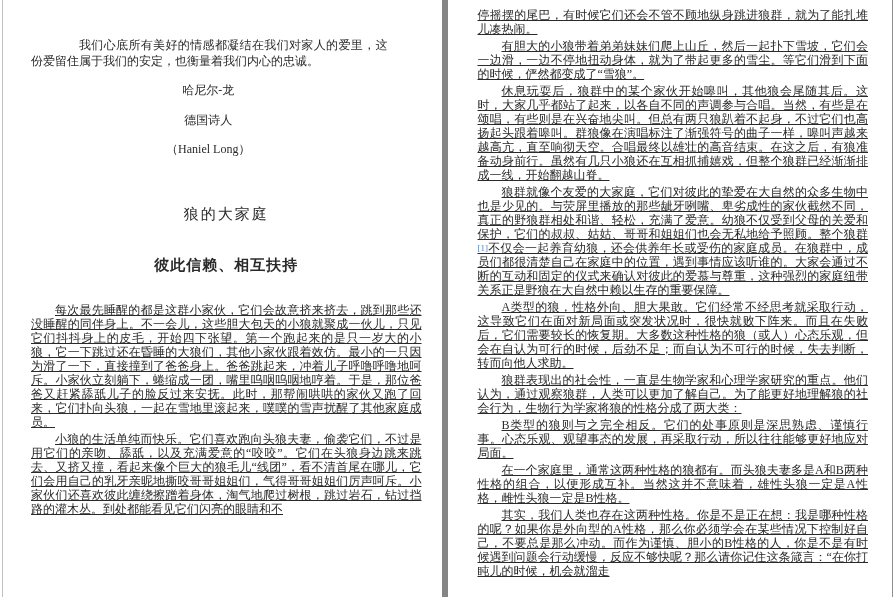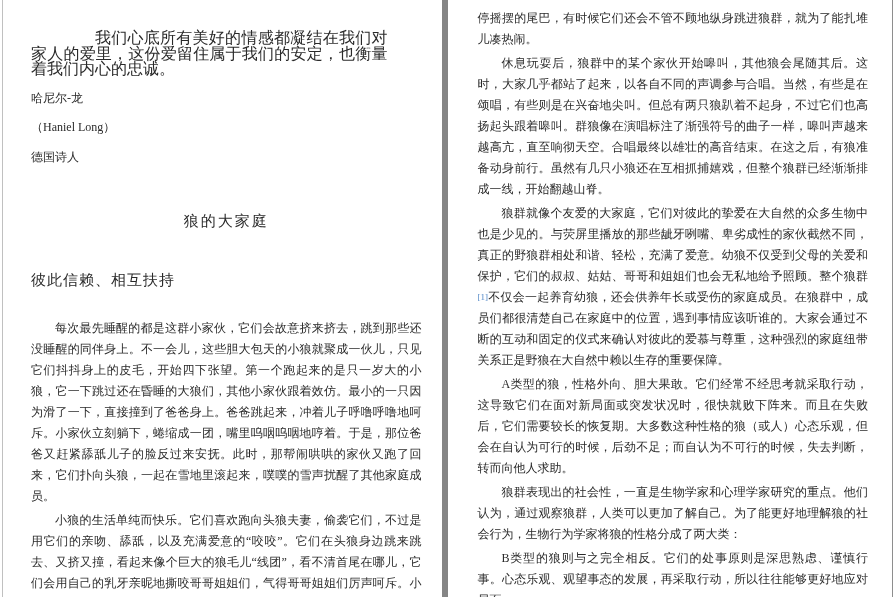--- a/index.html
+++ b/index.html
@@ -39,97 +39,101 @@
     overflow: hidden;
   }
   .page.left  { padding: 30px 20px 0 28px; }
   .page.right { padding: 8px 24px 0 30px; }
   .page-divider {
     flex: 0 0 6px;
     background: var(--divider-gray, #858585);
   }
   
   .epigraph {
-    font-size: 16px;
+    font-size: 12px;
     line-height: 15.5px;
     text-align: justify;
     text-indent: 4em;
-    margin: 0 34px 0 0;
+    margin: 8px 34px 0 0;
   }
   .attribution-line {
     font-size: 12px;
     line-height: 15.5px;
-    text-align: left;
+    text-align: center;
     padding-right: 36px;
     margin-top: 14px;
   }
   .chapter-title {
     font-size: 15px;
     font-weight: 400;
     text-align: center;
     letter-spacing: 2px;
     margin: 42px 0 0 0;
     line-height: 28px;
   }
   .section-subtitle {
     font-size: 15px;
-    font-weight: 400;
+    font-weight: 700;
+    text-align: center;
     letter-spacing: 1px;
-    margin: 35px 0 0 0;
+    margin: 27px 0 0 0;
     line-height: 21px;
   }
   .page-body { margin-top: 27px; }
   .page.right .page-body { margin-top: 0; }
   .para {
     font-size: 12px;
-    line-height: 21px;
+    line-height: 14px;
     text-align: justify;
     text-indent: 2em;
     margin: 0 0 3px 0;
+    text-decoration: underline;
   }
   .para.no-indent { text-indent: 0; }
   .footnote-link {
     color: var(--footnote-blue, #4f86c6);
     font-size: 9px;
     vertical-align: 1px;
     text-decoration: none;
     cursor: pointer;
   }
 </style>
 </head>
 <body>
 
 <div class="spread">
   <div class="edge-line-left"></div>
 
   <div class="page left">
     <div class="epigraph">我们心底所有美好的情感都凝结在我们对家人的爱里，这份爱留住属于我们的安定，也衡量着我们内心的忠诚。</div>
 
     <div class="attribution-line">哈尼尔-龙</div>
+    <div class="attribution-line">德国诗人</div>
     <div class="attribution-line">（Haniel Long）</div>
-    <div class="attribution-line">德国诗人</div>
 
     <h1 class="chapter-title">狼的大家庭</h1>
 
     <h2 class="section-subtitle">彼此信赖、相互扶持</h2>
 
     <div class="page-body">
         <p class="para">每次最先睡醒的都是这群小家伙，它们会故意挤来挤去，跳到那些还没睡醒的同伴身上。不一会儿，这些胆大包天的小狼就聚成一伙儿，只见它们抖抖身上的皮毛，开始四下张望。第一个跑起来的是只一岁大的小狼，它一下跳过还在昏睡的大狼们，其他小家伙跟着效仿。最小的一只因为滑了一下，直接撞到了爸爸身上。爸爸跳起来，冲着儿子呼噜呼噜地呵斥。小家伙立刻躺下，蜷缩成一团，嘴里呜咽呜咽地哼着。于是，那位爸爸又赶紧舔舐儿子的脸反过来安抚。此时，那帮闹哄哄的家伙又跑了回来，它们扑向头狼，一起在雪地里滚起来，噗噗的雪声扰醒了其他家庭成员。</p>
         <p class="para">小狼的生活单纯而快乐。它们喜欢跑向头狼夫妻，偷袭它们，不过是用它们的亲吻、舔舐，以及充满爱意的“咬咬”。它们在头狼身边跳来跳去、又挤又撞，看起来像个巨大的狼毛儿“线团”，看不清首尾在哪儿，它们会用自己的乳牙亲昵地撕咬哥哥姐姐们，气得哥哥姐姐们厉声呵斥。小家伙们还喜欢彼此缠绕擦蹭着身体，淘气地爬过树根，跳过岩石，钻过挡路的灌木丛。到处都能看见它们闪亮的眼睛和不</p>
       </div>
   </div>
 
   <div class="page-divider"></div>
 
   <div class="page right">
     <div class="page-body">
         <p class="para no-indent">停摇摆的尾巴，有时候它们还会不管不顾地纵身跳进狼群，就为了能扎堆儿凑热闹。</p>
+        <p class="para">有胆大的小狼带着弟弟妹妹们爬上山丘，然后一起扑下雪坡，它们会一边滑，一边不停地扭动身体，就为了带起更多的雪尘。等它们滑到下面的时候，俨然都变成了“雪狼”。</p>
         <p class="para">休息玩耍后，狼群中的某个家伙开始嗥叫，其他狼会尾随其后。这时，大家几乎都站了起来，以各自不同的声调参与合唱。当然，有些是在颂唱，有些则是在兴奋地尖叫。但总有两只狼趴着不起身，不过它们也高扬起头跟着嗥叫。群狼像在演唱标注了渐强符号的曲子一样，嗥叫声越来越高亢，直至响彻天空。合唱最终以雄壮的高音结束。在这之后，有狼准备动身前行。虽然有几只小狼还在互相抓捕嬉戏，但整个狼群已经渐渐排成一线，开始翻越山脊。</p>
         <p class="para">狼群就像个友爱的大家庭，它们对彼此的挚爱在大自然的众多生物中也是少见的。与荧屏里播放的那些龇牙咧嘴、卑劣成性的家伙截然不同，真正的野狼群相处和谐、轻松，充满了爱意。幼狼不仅受到父母的关爱和保护，它们的叔叔、姑姑、哥哥和姐姐们也会无私地给予照顾。整个狼群<a class="footnote-link">[1]</a>不仅会一起养育幼狼，还会供养年长或受伤的家庭成员。在狼群中，成员们都很清楚自己在家庭中的位置，遇到事情应该听谁的。大家会通过不断的互动和固定的仪式来确认对彼此的爱慕与尊重，这种强烈的家庭纽带关系正是野狼在大自然中赖以生存的重要保障。</p>
         <p class="para">A类型的狼，性格外向、胆大果敢。它们经常不经思考就采取行动，这导致它们在面对新局面或突发状况时，很快就败下阵来。而且在失败后，它们需要较长的恢复期。大多数这种性格的狼（或人）心态乐观，但会在自认为可行的时候，后劲不足；而自认为不可行的时候，失去判断，转而向他人求助。</p>
         <p class="para">狼群表现出的社会性，一直是生物学家和心理学家研究的重点。他们认为，通过观察狼群，人类可以更加了解自己。为了能更好地理解狼的社会行为，生物行为学家将狼的性格分成了两大类：</p>
         <p class="para">B类型的狼则与之完全相反。它们的处事原则是深思熟虑、谨慎行事。心态乐观、观望事态的发展，再采取行动，所以往往能够更好地应对局面。</p>
+        <p class="para">在一个家庭里，通常这两种性格的狼都有。而头狼夫妻多是A和B两种性格的组合，以便形成互补。当然这并不意味着，雄性头狼一定是A性格，雌性头狼一定是B性格。</p>
         <p class="para">其实，我们人类也存在这两种性格。你是不是正在想：我是哪种性格的呢？如果你是外向型的A性格，那么你必须学会在某些情况下控制好自己，不要总是那么冲动。而作为谨慎、胆小的B性格的人，你是不是有时候遇到问题会行动缓慢，反应不够快呢？那么请你记住这条箴言：“在你打盹儿的时候，机会就溜走</p>
       </div>
   </div>
 
   <div class="edge-line-right"></div>
 </div>
 
 </body></html>

